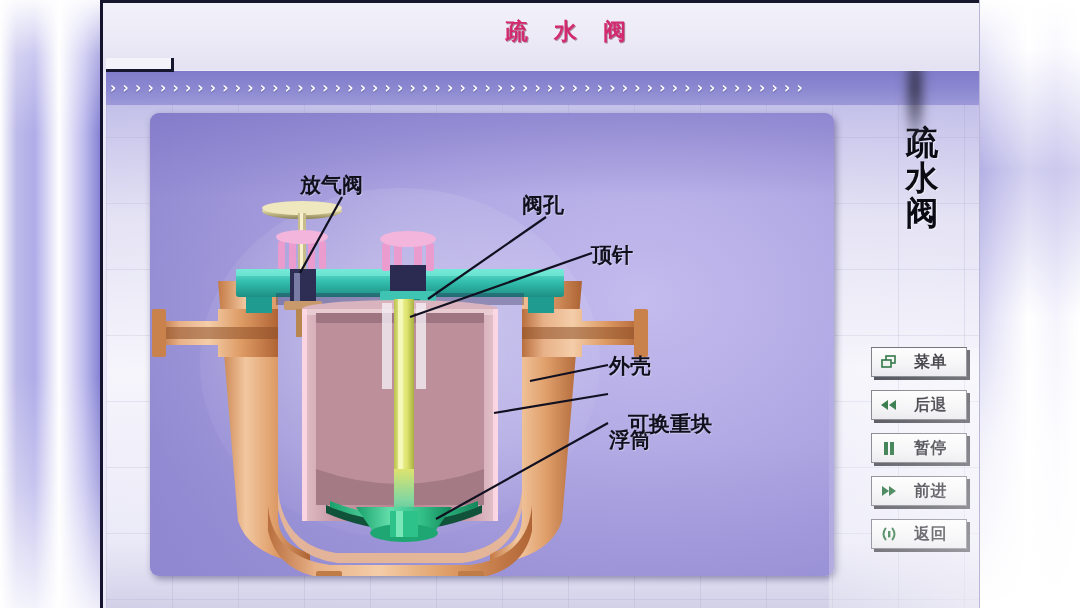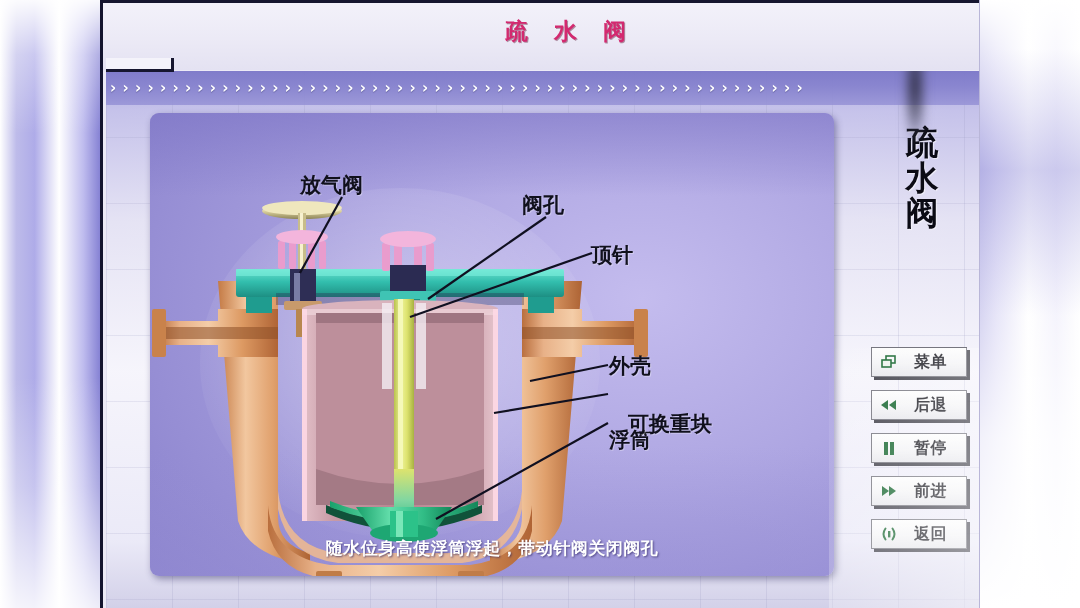--- a/index.html
+++ b/index.html
@@ -438,21 +438,20 @@
           </svg>
 
           <div class="dlabel" style="left:150px;  top:58px;">放气阀</div>
           <div class="dlabel" style="left:372px;  top:78px;">阀孔</div>
           <div class="dlabel" style="left:441px;  top:128px;">顶针</div>
           <div class="dlabel" style="left:459px;  top:239px;">外壳</div>
           <div class="dlabel" style="left:459px;  top:268px;margin-top:45px;">浮筒</div>
           <div class="dlabel" style="left:478px;  top:297px;">可换重块</div>
         </div>
 
-        <div id="caption">随水位身高使浮筒浮起，带动针阀关闭阀孔</div>
       </div>
 
       <div id="sidebar">
 
         <div id="side-title">
           <span>疏</span>
           <span>水</span>
           <span>阀</span>
         </div>
 

